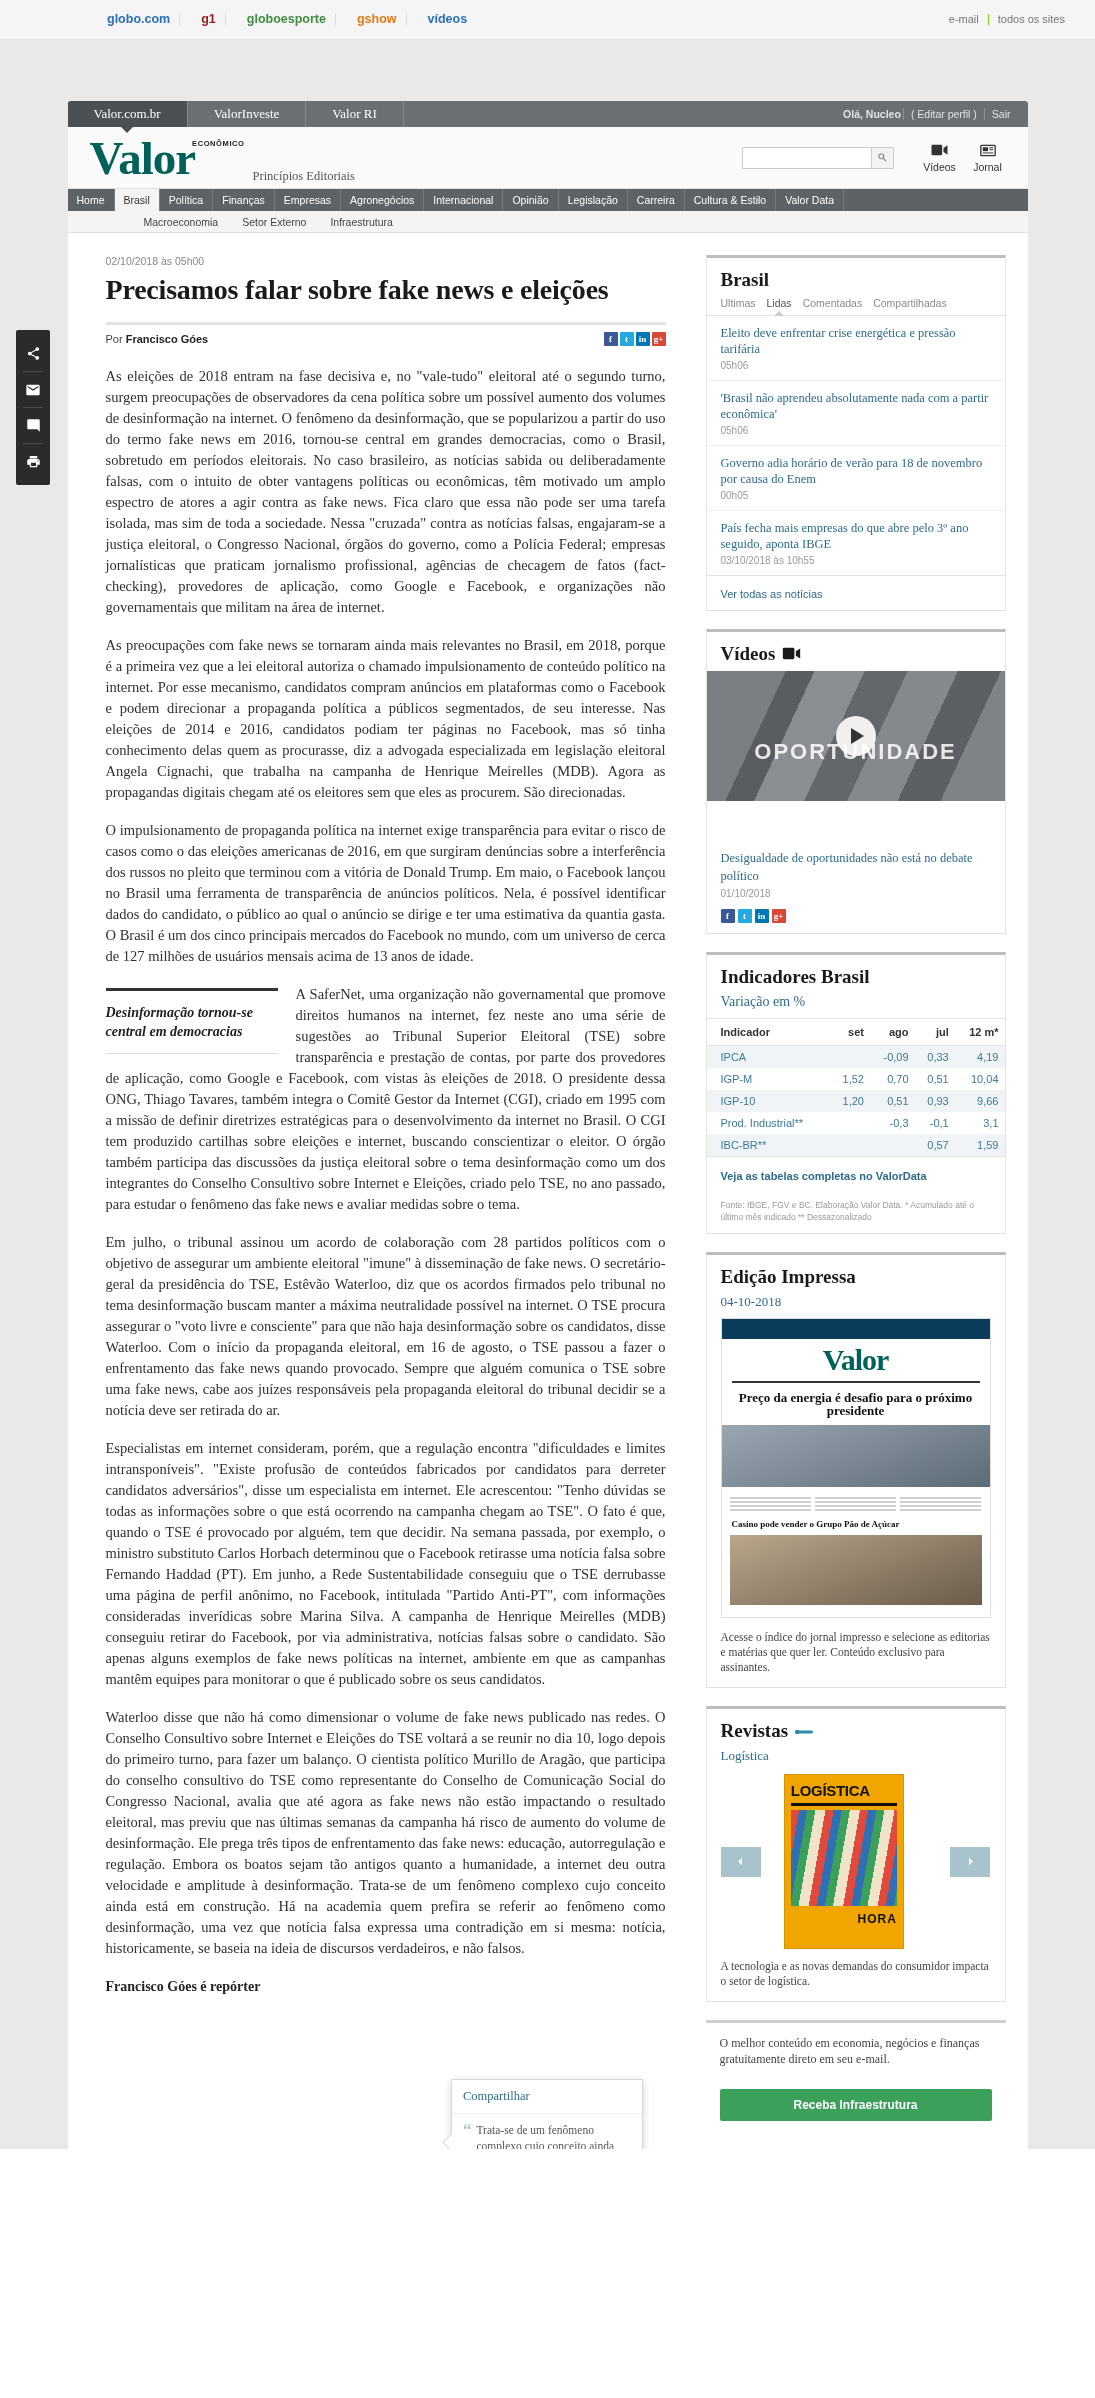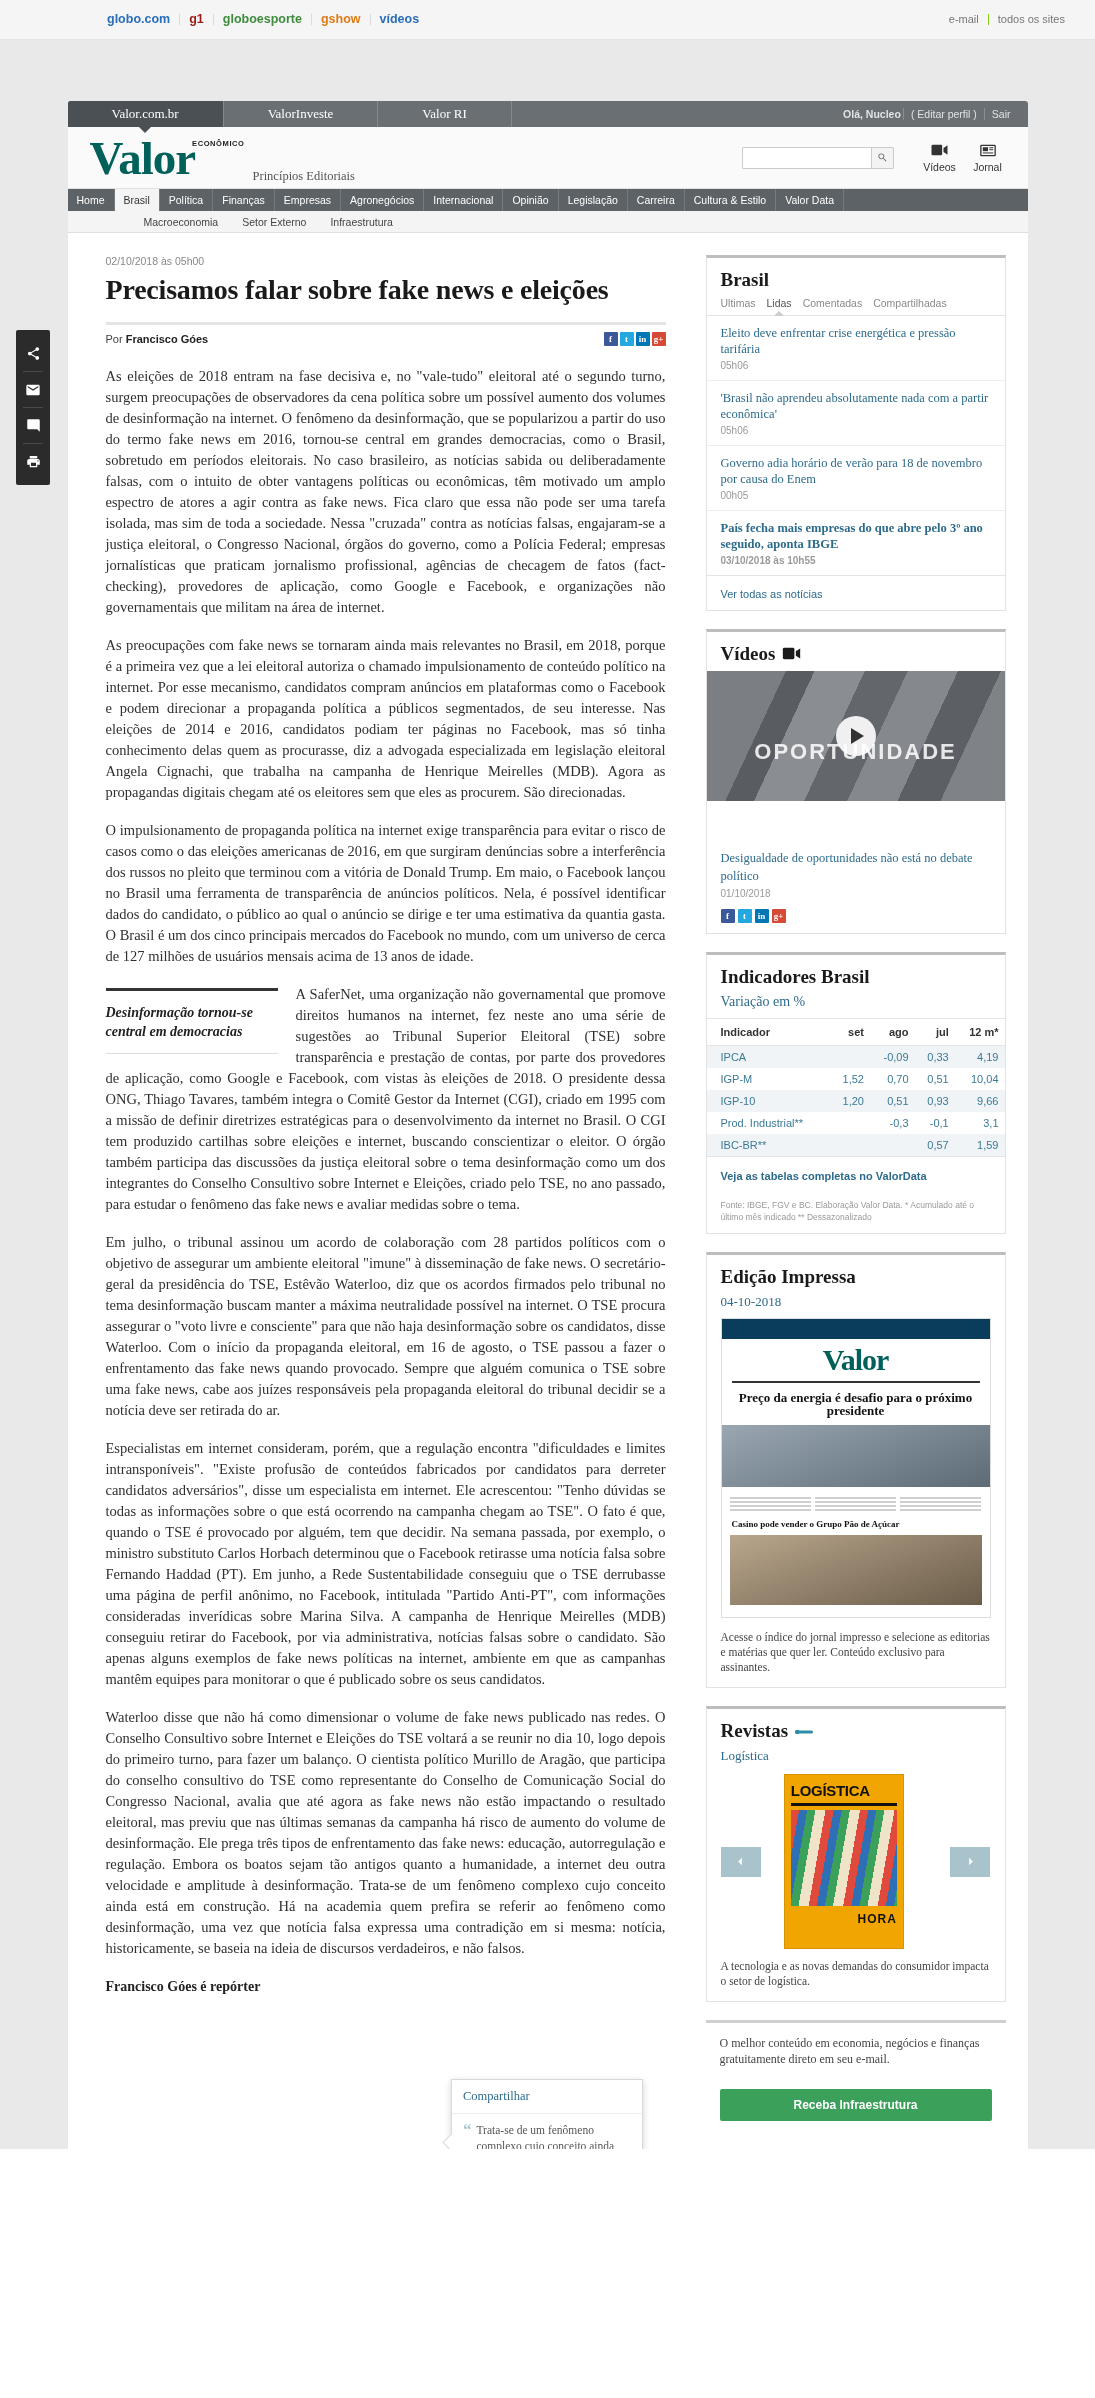--- a/index.html
+++ b/index.html
@@ -12,21 +12,21 @@
     color:#333;
     -webkit-font-smoothing:antialiased;
   }
   .page { width:1095px; position:relative; }
 
   
   .globo-bar {
     height:40px; background:#f5f5f5; border-bottom:1px solid #e3e3e3;
     display:flex; align-items:center; padding:0 30px;
   }
-  .globo-left { display:flex; align-items:center; margin-left:68px; gap:0px; }
+  .globo-left { display:flex; align-items:center; margin-left:68px; gap:12px; }
   .globo-left a {
     font-size:12.5px; font-weight:bold; text-decoration:none;
     padding:0 9px; border-right:1px solid #dadada; line-height:11px;
   }
   .globo-left a:last-child { border-right:none; }
   .globo-right { margin-left:auto; display:flex; align-items:center; }
   .globo-right a {
     font-size:11px; color:#777; text-decoration:none; padding:0 9px;
     border-right:1px solid #84cc16; line-height:11px;
   }
@@ -52,21 +52,21 @@
   
   .site { width:960px; margin:0 auto; position:relative; }
 
   
   .brandtabs {
     height:26px; display:flex; align-items:stretch;
     background:#6a6f74; font-family:"Liberation Serif", serif;
     border-radius:3px 3px 0 0; position:relative;
   }
   .brandtabs .tab {
-    padding:0 44px; display:flex; align-items:center; justify-content:center;
+    padding:0 26px; display:flex; align-items:center; justify-content:center;
     color:#fff; font-size:13px; border-right:1px solid #85898d; cursor:pointer;
     position:relative;
   }
   .brandtabs .tab.active { background:#4b5055; border-radius:3px 0 0 0; }
   .brandtabs .tab.active:after {
     content:""; position:absolute; left:50%; margin-left:-6px; bottom:-6px;
     border-left:6px solid transparent; border-right:6px solid transparent;
     border-top:6px solid #4b5055;
   }
   .brandtabs .userbox {
@@ -176,21 +176,21 @@
   .side-tabs { display:flex; gap:11px; padding:0 14px 0 14px; font-size:10.5px; color:#8a8a8a; }
   .side-tabs .st { padding-bottom:6px; cursor:pointer; position:relative; }
   .side-tabs .st.active { color:#555; }
   .side-tabs .st.active:after{
     content:""; position:absolute; left:50%; margin-left:-5px; bottom:-1px;
     border-left:5px solid transparent; border-right:5px solid transparent;
     border-bottom:5px solid #ccc;
   }
   .newslist { border-top:1px solid #e4e4e4; }
   .newsitem { padding:9px 14px; border-bottom:1px solid #eee; }
-  .newsitem:last-child { border-bottom:none;font-weight:bold; }
+  .newsitem:last-child { border-bottom:none; }
   .newsitem a {
     font-family:"Liberation Serif", serif; font-size:12.5px; line-height:16px;
     color:#2d6b8c; text-decoration:none; display:block;
   }
   .newsitem .tm { font-size:10px; color:#9a9a9a; margin-top:3px; }
   .seeall { border-top:1px solid #e4e4e4; padding:8px 14px; }
   .seeall a { font-size:11px; color:#2d6b8c; text-decoration:none; }
 
   
   .video-thumb {

